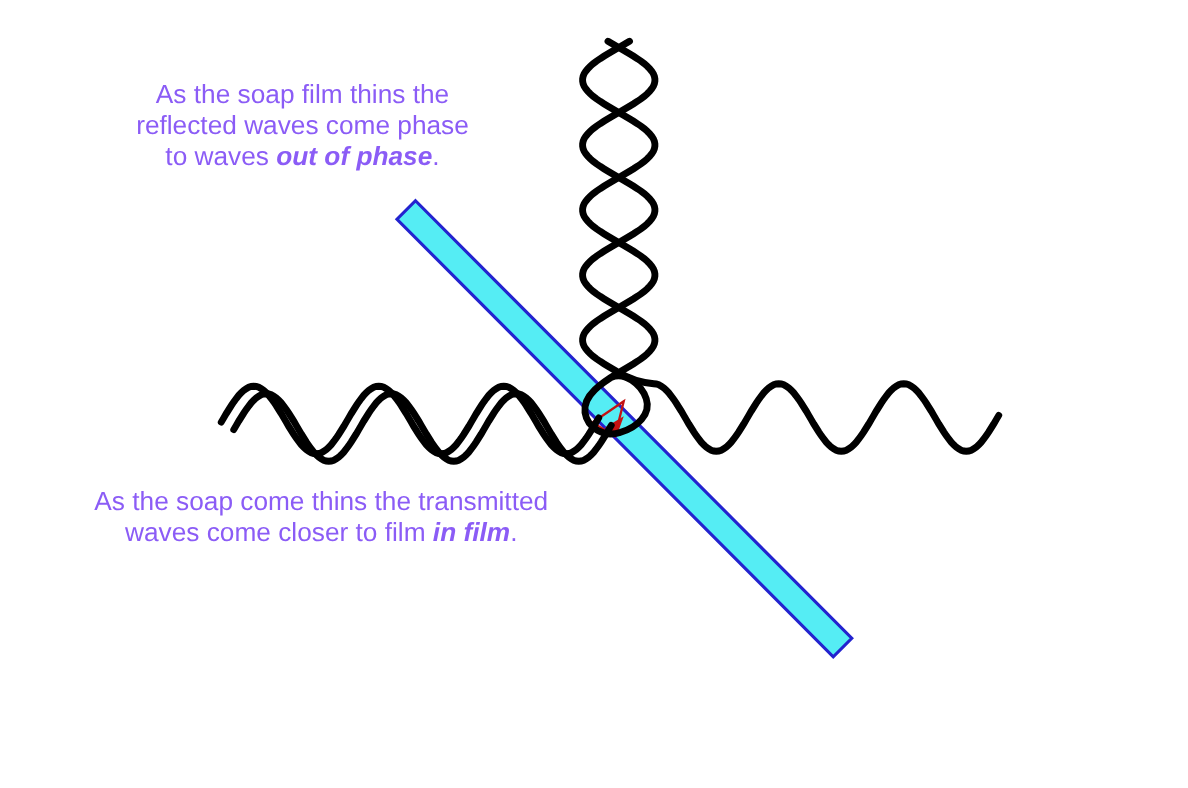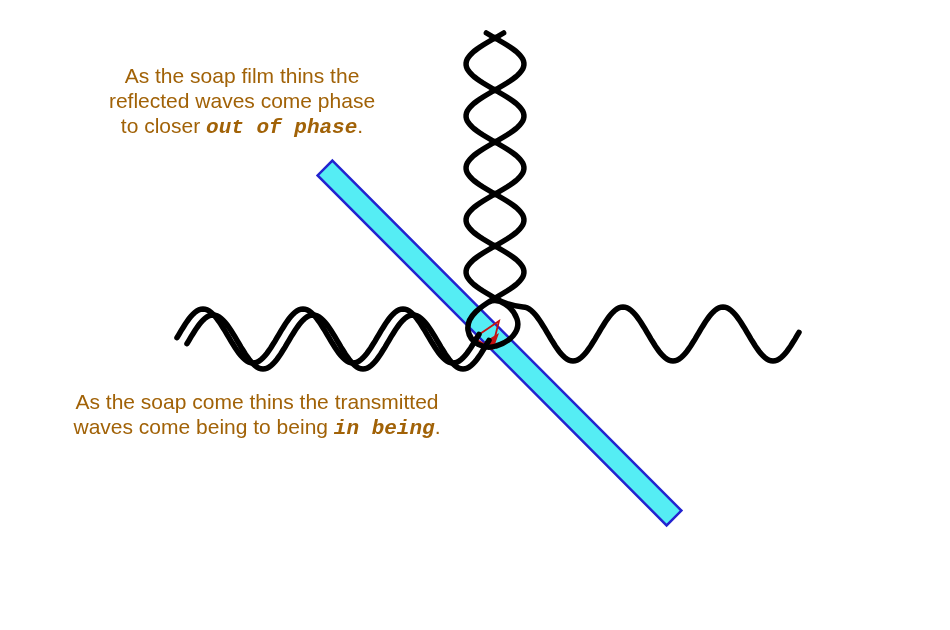--- a/index.html
+++ b/index.html
@@ -8,28 +8,28 @@
     background:#ffffff;
     font-family:"Liberation Sans", sans-serif;
     position:relative;
     overflow:hidden;
   }
   .stage{position:absolute;left:0;top:0;width:950px;height:630px;}
   svg{position:absolute;left:0;top:0;}
   .caption{
     position:absolute;
     text-align:center;
-    color:#a16207;
+    color:#8b5cf6;
     font-size:21px;
     line-height:25px;
     white-space:nowrap;
   }
   .caption-reflected{left:62px;top:63px;width:360px;}
   .caption-transmitted{left:42px;top:389px;width:430px;}
-  .emph{font-weight:bold;font-style:italic;font-family:Liberation Mono, monospace;}
+  .emph{font-weight:bold;font-style:italic;}
 </style>
 </head>
 <body>
 
 <div class="stage">
 
   <svg width="950" height="630" viewBox="0 0 950 630">
 
     <polygon points="332.4,160.6 681.4,510.6 666.6,525.4 317.6,175.4" stroke-width="2.5" fill="#55EDF4" stroke="#2323CF"></polygon>
 
@@ -43,21 +43,21 @@
 
     <path id="inc1" fill="none" stroke="#000000" stroke-width="5.5" stroke-linecap="round" d="M177.0,337.7 L179.0,334.3 L181.0,330.9 L183.0,327.7 L185.0,324.5 L187.0,321.5 L189.0,318.8 L191.0,316.3 L193.0,314.2 L195.0,312.3 L197.0,310.9 L199.0,309.8 L201.0,309.2 L203.0,309.0 L205.0,309.2 L207.0,309.8 L209.0,310.9 L211.0,312.3 L213.0,314.2 L215.0,316.3 L217.0,318.8 L219.0,321.5 L221.0,324.5 L223.0,327.7 L225.0,330.9 L227.0,334.3 L229.0,337.7 L231.0,341.1 L233.0,344.3 L235.0,347.5 L237.0,350.5 L239.0,353.2 L241.0,355.7 L243.0,357.8 L245.0,359.7 L247.0,361.1 L249.0,362.2 L251.0,362.8 L253.0,363.0 L255.0,362.8 L257.0,362.2 L259.0,361.1 L261.0,359.7 L263.0,357.8 L265.0,355.7 L267.0,353.2 L269.0,350.5 L271.0,347.5 L273.0,344.3 L275.0,341.1 L277.0,337.7 L279.0,334.3 L281.0,330.9 L283.0,327.7 L285.0,324.5 L287.0,321.5 L289.0,318.8 L291.0,316.3 L293.0,314.2 L295.0,312.3 L297.0,310.9 L299.0,309.8 L301.0,309.2 L303.0,309.0 L305.0,309.2 L307.0,309.8 L309.0,310.9 L311.0,312.3 L313.0,314.2 L315.0,316.3 L317.0,318.8 L319.0,321.5 L321.0,324.5 L323.0,327.7 L325.0,330.9 L327.0,334.3 L329.0,337.7 L331.0,341.1 L333.0,344.3 L335.0,347.5 L337.0,350.5 L339.0,353.2 L341.0,355.7 L343.0,357.8 L345.0,359.7 L347.0,361.1 L349.0,362.2 L351.0,362.8 L353.0,363.0 L355.0,362.8 L357.0,362.2 L359.0,361.1 L361.0,359.7 L363.0,357.8 L365.0,355.7 L367.0,353.2 L369.0,350.5 L371.0,347.5 L373.0,344.3 L375.0,341.1 L377.0,337.7 L379.0,334.3 L381.0,330.9 L383.0,327.7 L385.0,324.5 L387.0,321.5 L389.0,318.8 L391.0,316.3 L393.0,314.2 L395.0,312.3 L397.0,310.9 L399.0,309.8 L401.0,309.2 L403.0,309.0 L405.0,309.2 L407.0,309.8 L409.0,310.9 L411.0,312.3 L413.0,314.2 L415.0,316.3 L417.0,318.8 L419.0,321.5 L421.0,324.5 L423.0,327.7 L425.0,330.9 L427.0,334.3 L429.0,337.7 L431.0,341.1 L433.0,344.3 L435.0,347.5 L437.0,350.5 L439.0,353.2 L441.0,355.7 L443.0,357.8 L445.0,359.7 L447.0,361.1 L449.0,362.2 L451.0,362.8 L453.0,363.0 L455.0,362.8 L457.0,362.2 L459.0,361.1 L461.0,359.7 L463.0,357.8 L465.0,355.7 L467.0,353.2 L469.0,350.5 L471.0,347.5 L473.0,344.3 L475.0,341.1 L477.0,337.7 L479.0,334.3"></path>
     <path id="inc2" fill="none" stroke="#000000" stroke-width="5.5" stroke-linecap="round" d="M187.0,343.7 L189.0,340.3 L191.0,336.9 L193.0,333.7 L195.0,330.5 L197.0,327.5 L199.0,324.8 L201.0,322.3 L203.0,320.2 L205.0,318.3 L207.0,316.9 L209.0,315.8 L211.0,315.2 L213.0,315.0 L215.0,315.2 L217.0,315.8 L219.0,316.9 L221.0,318.3 L223.0,320.2 L225.0,322.3 L227.0,324.8 L229.0,327.5 L231.0,330.5 L233.0,333.7 L235.0,336.9 L237.0,340.3 L239.0,343.7 L241.0,347.1 L243.0,350.3 L245.0,353.5 L247.0,356.5 L249.0,359.2 L251.0,361.7 L253.0,363.8 L255.0,365.7 L257.0,367.1 L259.0,368.2 L261.0,368.8 L263.0,369.0 L265.0,368.8 L267.0,368.2 L269.0,367.1 L271.0,365.7 L273.0,363.8 L275.0,361.7 L277.0,359.2 L279.0,356.5 L281.0,353.5 L283.0,350.3 L285.0,347.1 L287.0,343.7 L289.0,340.3 L291.0,336.9 L293.0,333.7 L295.0,330.5 L297.0,327.5 L299.0,324.8 L301.0,322.3 L303.0,320.2 L305.0,318.3 L307.0,316.9 L309.0,315.8 L311.0,315.2 L313.0,315.0 L315.0,315.2 L317.0,315.8 L319.0,316.9 L321.0,318.3 L323.0,320.2 L325.0,322.3 L327.0,324.8 L329.0,327.5 L331.0,330.5 L333.0,333.7 L335.0,336.9 L337.0,340.3 L339.0,343.7 L341.0,347.1 L343.0,350.3 L345.0,353.5 L347.0,356.5 L349.0,359.2 L351.0,361.7 L353.0,363.8 L355.0,365.7 L357.0,367.1 L359.0,368.2 L361.0,368.8 L363.0,369.0 L365.0,368.8 L367.0,368.2 L369.0,367.1 L371.0,365.7 L373.0,363.8 L375.0,361.7 L377.0,359.2 L379.0,356.5 L381.0,353.5 L383.0,350.3 L385.0,347.1 L387.0,343.7 L389.0,340.3 L391.0,336.9 L393.0,333.7 L395.0,330.5 L397.0,327.5 L399.0,324.8 L401.0,322.3 L403.0,320.2 L405.0,318.3 L407.0,316.9 L409.0,315.8 L411.0,315.2 L413.0,315.0 L415.0,315.2 L417.0,315.8 L419.0,316.9 L421.0,318.3 L423.0,320.2 L425.0,322.3 L427.0,324.8 L429.0,327.5 L431.0,330.5 L433.0,333.7 L435.0,336.9 L437.0,340.3 L439.0,343.7 L441.0,347.1 L443.0,350.3 L445.0,353.5 L447.0,356.5 L449.0,359.2 L451.0,361.7 L453.0,363.8 L455.0,365.7 L457.0,367.1 L459.0,368.2 L461.0,368.8 L463.0,369.0 L465.0,368.8 L467.0,368.2 L469.0,367.1 L471.0,365.7 L473.0,363.8 L475.0,361.7 L477.0,359.2 L479.0,356.5 L481.0,353.5 L483.0,350.3 L485.0,347.1 L487.0,343.7 L489.0,340.3"></path>
 
     <path id="trans" fill="none" stroke="#000000" stroke-width="5.5" stroke-linecap="round" d="M495,298 C503,303 513,306 523,307 L523.0,307.0 L525.0,307.2 L527.0,307.8 L529.0,308.9 L531.0,310.3 L533.0,312.2 L535.0,314.3 L537.0,316.8 L539.0,319.5 L541.0,322.5 L543.0,325.7 L545.0,328.9 L547.0,332.3 L549.0,335.7 L551.0,339.1 L553.0,342.3 L555.0,345.5 L557.0,348.5 L559.0,351.2 L561.0,353.7 L563.0,355.8 L565.0,357.7 L567.0,359.1 L569.0,360.2 L571.0,360.8 L573.0,361.0 L575.0,360.8 L577.0,360.2 L579.0,359.1 L581.0,357.7 L583.0,355.8 L585.0,353.7 L587.0,351.2 L589.0,348.5 L591.0,345.5 L593.0,342.3 L595.0,339.1 L597.0,335.7 L599.0,332.3 L601.0,328.9 L603.0,325.7 L605.0,322.5 L607.0,319.5 L609.0,316.8 L611.0,314.3 L613.0,312.2 L615.0,310.3 L617.0,308.9 L619.0,307.8 L621.0,307.2 L623.0,307.0 L625.0,307.2 L627.0,307.8 L629.0,308.9 L631.0,310.3 L633.0,312.2 L635.0,314.3 L637.0,316.8 L639.0,319.5 L641.0,322.5 L643.0,325.7 L645.0,328.9 L647.0,332.3 L649.0,335.7 L651.0,339.1 L653.0,342.3 L655.0,345.5 L657.0,348.5 L659.0,351.2 L661.0,353.7 L663.0,355.8 L665.0,357.7 L667.0,359.1 L669.0,360.2 L671.0,360.8 L673.0,361.0 L675.0,360.8 L677.0,360.2 L679.0,359.1 L681.0,357.7 L683.0,355.8 L685.0,353.7 L687.0,351.2 L689.0,348.5 L691.0,345.5 L693.0,342.3 L695.0,339.1 L697.0,335.7 L699.0,332.3 L701.0,328.9 L703.0,325.7 L705.0,322.5 L707.0,319.5 L709.0,316.8 L711.0,314.3 L713.0,312.2 L715.0,310.3 L717.0,308.9 L719.0,307.8 L721.0,307.2 L723.0,307.0 L725.0,307.2 L727.0,307.8 L729.0,308.9 L731.0,310.3 L733.0,312.2 L735.0,314.3 L737.0,316.8 L739.0,319.5 L741.0,322.5 L743.0,325.7 L745.0,328.9 L747.0,332.3 L749.0,335.7 L751.0,339.1 L753.0,342.3 L755.0,345.5 L757.0,348.5 L759.0,351.2 L761.0,353.7 L763.0,355.8 L765.0,357.7 L767.0,359.1 L769.0,360.2 L771.0,360.8 L773.0,361.0 L775.0,360.8 L777.0,360.2 L779.0,359.1 L781.0,357.7 L783.0,355.8 L785.0,353.7 L787.0,351.2 L789.0,348.5 L791.0,345.5 L793.0,342.3 L795.0,339.1 L797.0,335.7 L799.0,332.3"></path>
   </svg>
 
   <div class="caption caption-reflected">
     <div><span>As the soap film thins the</span></div>
     <div><span>reflected waves come phase</span></div>
-    <div><span>to closer </span><span class="emph">out of phase</span><span>.</span></div>
+    <div><span>to waves </span><span class="emph">out of phase</span><span>.</span></div>
   </div>
 
   <div class="caption caption-transmitted">
     <div><span>As the soap come thins the transmitted</span></div>
-    <div><span>waves come being to being </span><span class="emph">in being</span><span>.</span></div>
+    <div><span>waves come closer to film </span><span class="emph">in film</span><span>.</span></div>
   </div>
 
 </div>
 
 </body></html>

